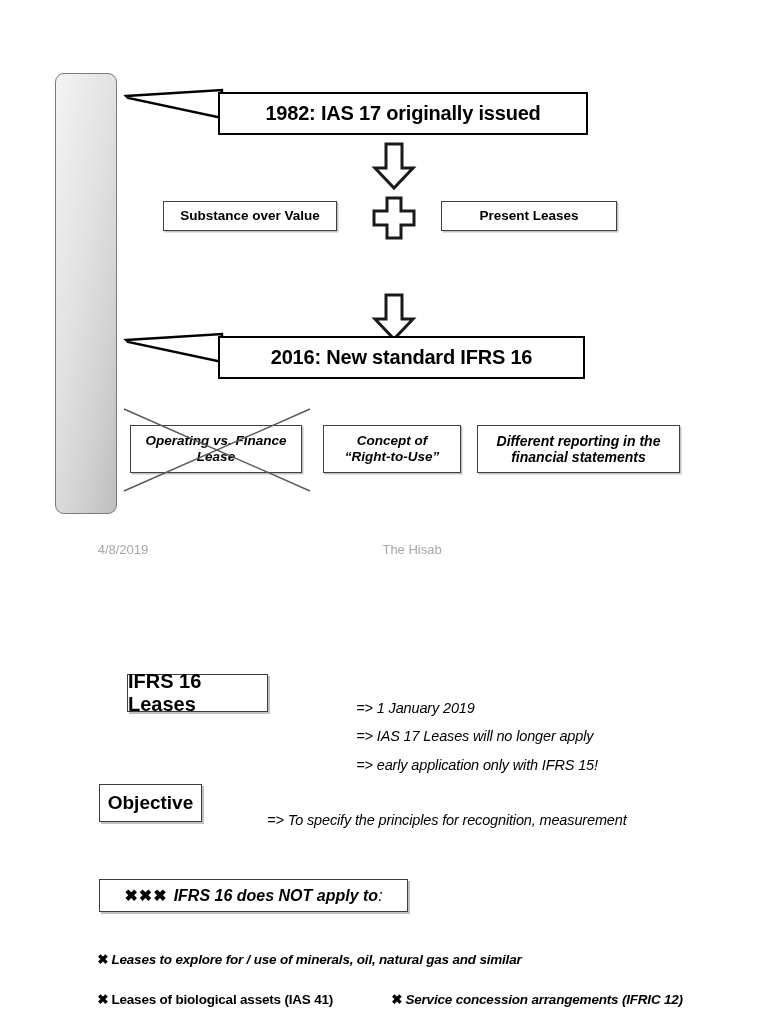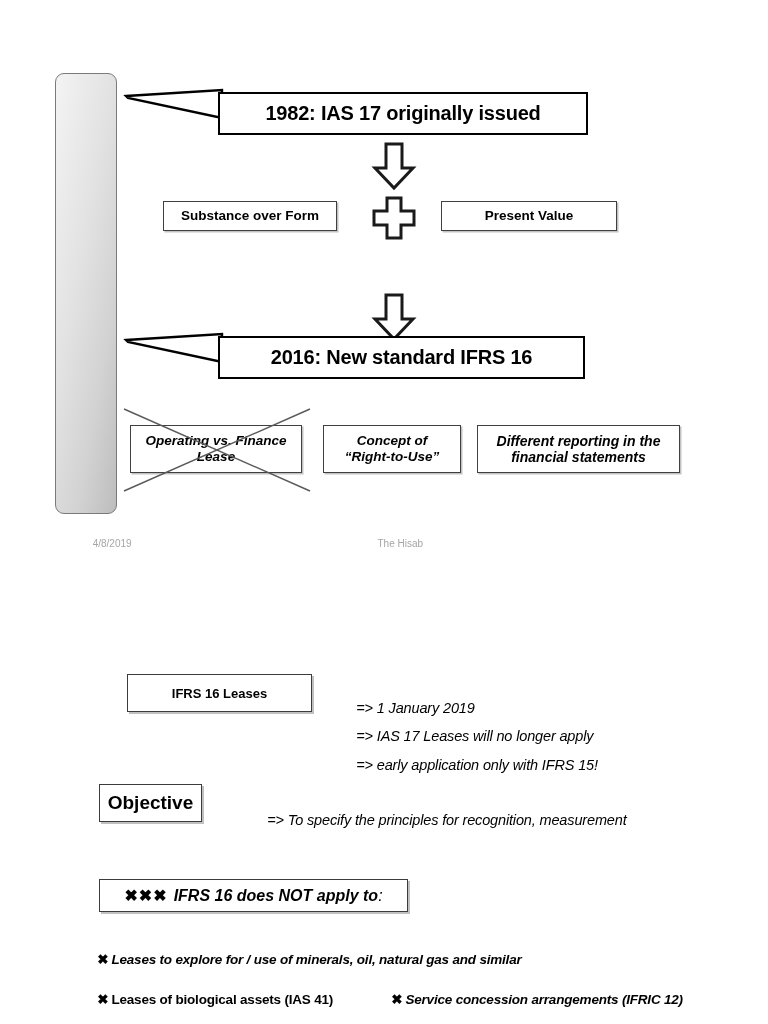--- a/index.html
+++ b/index.html
@@ -59,21 +59,21 @@
     font-weight: bold;
     white-space: pre;
   }
 
   
   .shape svg { display: block; overflow: visible; }
 
   
   .footer-txt {
     color: #a6a6a6;
-    font-size: 10px;
+    font-size: 13px;
     font-family: "Liberation Sans", sans-serif;
     white-space: pre;
   }
 
   
   .hdr-box {
     border: 1.5px solid #3c3c3c;
     background: #fff;
     display: flex;
     align-items: center;
@@ -116,31 +116,31 @@
       <span>1982: IAS 17 originally issued</span>
     </div>
 
     <div class="abs shape" style="left:372px;top:142px;width:44px;height:48px;">
       <svg width="44" height="48" viewBox="0 0 44 48">
         <polygon points="14,2 30,2 30,26 41,26 22,46 3,26 14,26" fill="#ffffff" stroke="#1a1a1a" stroke-width="3" stroke-linejoin="miter"></polygon>
       </svg>
     </div>
 
     <div class="abs lbl-box" style="left:163px;top:201px;width:174px;height:30px;font-size:13.5px;">
-      <span>Substance over Form</span>
+      <span>Substance over Value</span>
     </div>
 
     <div class="abs shape" style="left:371px;top:195px;width:46px;height:46px;">
       <svg width="46" height="46" viewBox="0 0 46 46">
         <polygon points="16,3 30,3 30,16 43,16 43,30 30,30 30,43 16,43 16,30 3,30 3,16 16,16" fill="#ffffff" stroke="#1a1a1a" stroke-width="3" stroke-linejoin="miter"></polygon>
       </svg>
     </div>
 
     <div class="abs lbl-box" style="left:441px;top:201px;width:176px;height:30px;font-size:13.5px;">
-      <span>Present Value</span>
+      <span>Present Leases</span>
     </div>
 
 
     <div class="abs shape" style="left:372px;top:293px;width:44px;height:48px;">
       <svg width="44" height="48" viewBox="0 0 44 48">
         <polygon points="14,2 30,2 30,26 41,26 22,46 3,26 14,26" fill="#ffffff" stroke="#1a1a1a" stroke-width="3" stroke-linejoin="miter"></polygon>
       </svg>
     </div>
 
     <div class="abs shape" style="left:126px;top:334px;width:100px;height:40px;">
@@ -175,21 +175,21 @@
     <div class="abs footer-txt" style="left:76px;top:527px;">
       <span>4/8/2019</span>
     </div>
     <div class="abs footer-txt" style="left:361px;top:527px;">
       <span>The Hisab</span>
     </div>
   </div>
 
   <div class="abs" style="left:0;top:560px;width:768px;height:464px;">
 
-    <div class="abs hdr-box" style="left:127px;top:114px;width:185px;height:38px;font-size:13px;">
+    <div class="abs hdr-box" style="left:127px;top:114px;width:141px;height:38px;font-size:20px;">
       <span>IFRS 16 Leases</span>
     </div>
 
     <div class="abs arrow-line" style="left:333px;top:124px;">
       <span>=&gt; 1 January 2019</span>
     </div>
     <div class="abs arrow-line" style="left:333px;top:152px;">
       <span>=&gt; IAS 17 Leases will no longer apply</span>
     </div>
     <div class="abs arrow-line" style="left:333px;top:181px;">

